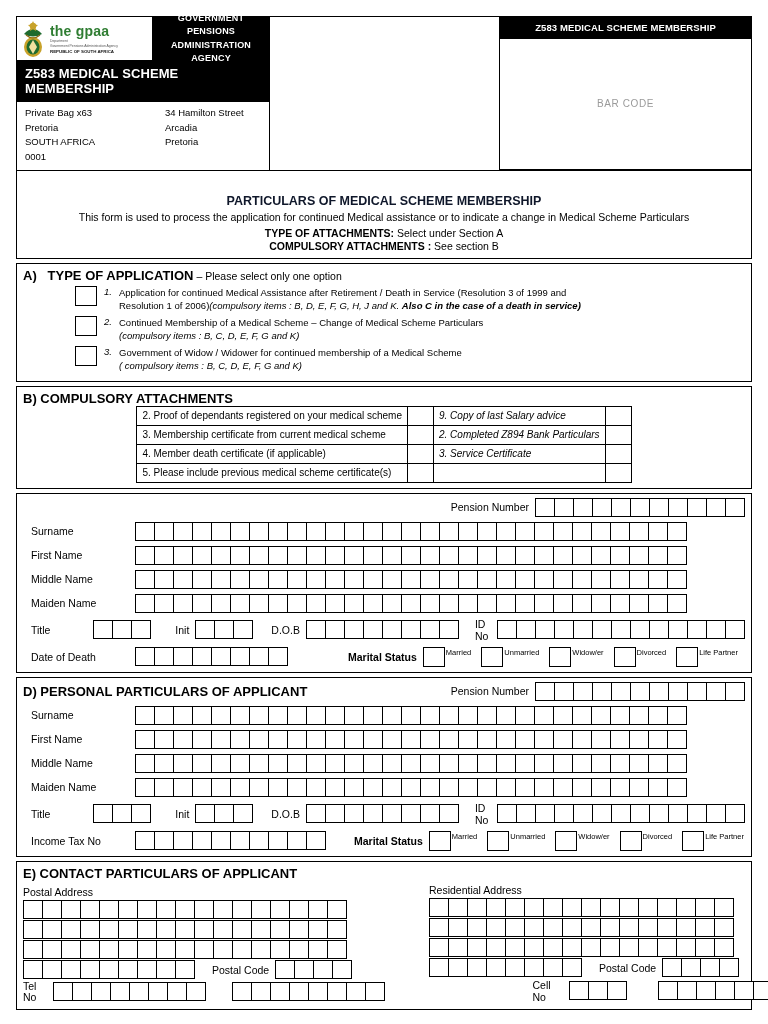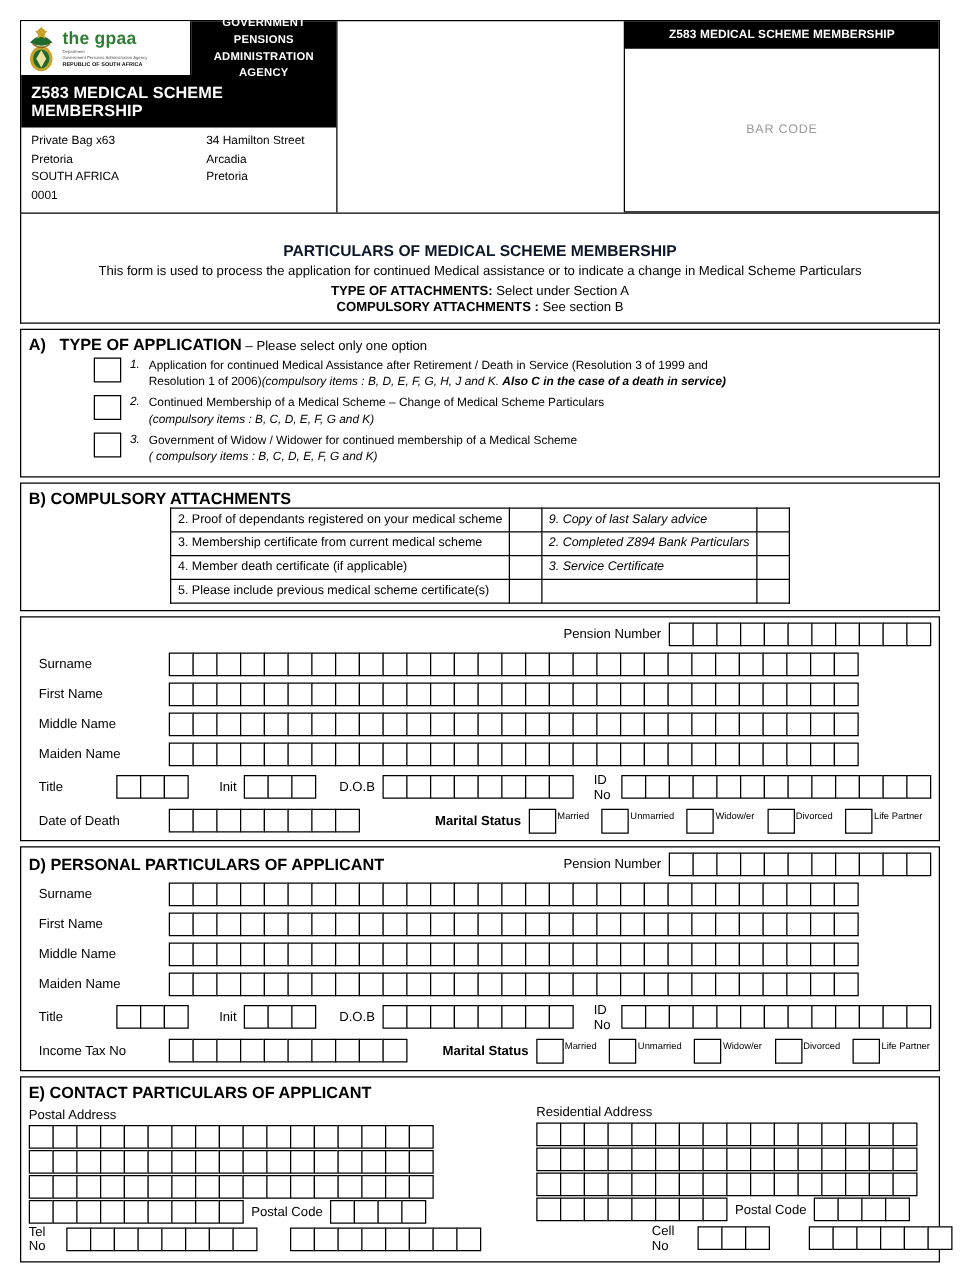--- a/index.html
+++ b/index.html
@@ -110,21 +110,21 @@
   .mitem .mb { width: 22px; height: 20px; border: 1px solid #000; flex: none; }
   .mitem .mt { font-size: 7.5px; padding-left: 1px; padding-top: 1px; }
 
   
   .addr-wrap { display: flex; margin-top: 3px; align-items: flex-end; }
   .addr-col { }
   .addr-col.right { margin-left: 44px; }
   .addr-title { font-size: 10.5px; margin-bottom: 2px; }
   .addr-col .boxrow { margin-bottom: 1px; }
   .pc-row { display: flex; align-items: center; margin-bottom: 1px; }
-  .pc-row .pclbl { font-size: 10.5px; padding: 0 6px; }
+  .pc-row .pclbl { font-size: 10.5px; padding: 0 6px; margin-left: 11px; }
   .tel-row { display: flex; align-items: center; margin-top: 1px; }
   .tel-lbl { font-size: 10.5px; width: 30px; line-height: 1.1; }
 </style>
 </head>
 <body>
 
 <div class="page">
 
   <div class="hdr">
     <div class="hdr-left">

